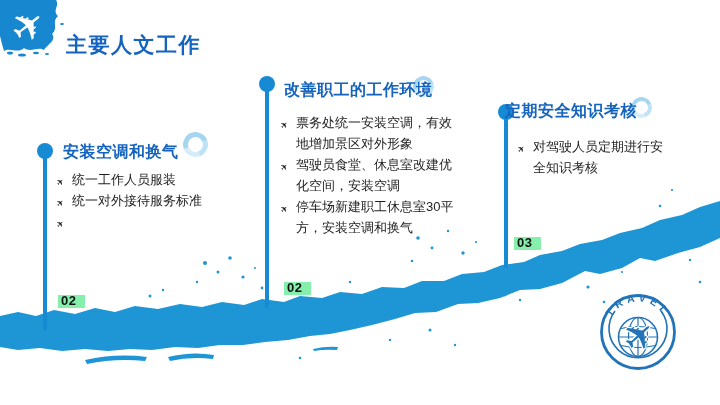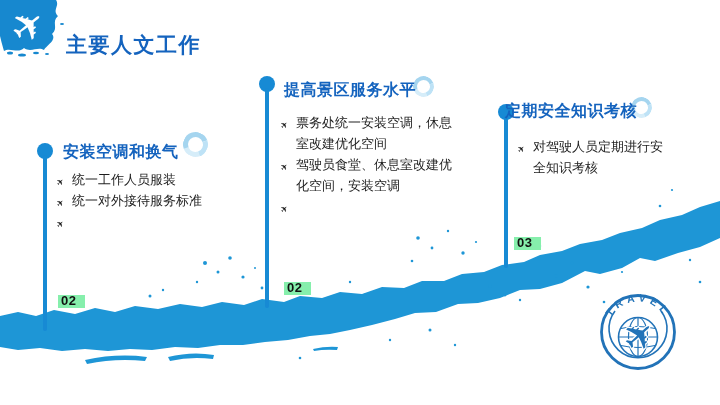--- a/index.html
+++ b/index.html
@@ -153,32 +153,33 @@
           <span class="bullet-icon">✈</span>
         </li>
       </ul>
       <span class="num-badge" style="left:58px; top:295px;">02</span>
     </div>
 
     <div>
       <span class="pin-circle" style="left:259px; top:76px;"></span>
       <span class="pin-line" style="left:265px; top:88px; height:220px;"></span>
       <span class="ring" style="left:413px; top:76px; width:13px; height:13px; border-width:4px;"></span>
-      <h2 class="col-heading" style="left:284px; top:80px;">提高景区服务水平</h2>
+      <h2 class="col-heading" style="left:284px; top:80px;">改善职工的工作环境</h2>
       <ul class="bullets" style="left:281px; top:112px; width:176px;">
         <li>
           <span class="bullet-icon">✈</span>
-          <span>票务处统一安装空调，休息室改建优化空间</span>
+          <span>票务处统一安装空调，有效地增加景区对外形象</span>
         </li>
         <li>
           <span class="bullet-icon">✈</span>
           <span>驾驶员食堂、休息室改建优化空间，安装空调</span>
         </li>
         <li>
           <span class="bullet-icon">✈</span>
+          <span>停车场新建职工休息室30平方，安装空调和换气</span>
         </li>
       </ul>
       <span class="num-badge" style="left:284px; top:282px;">02</span>
     </div>
 
     <div>
       <span class="pin-circle" style="left:498px; top:104px;"></span>
       <span class="pin-line" style="left:504px; top:116px; height:152px;"></span>
       <span class="ring" style="left:631px; top:97px; width:13px; height:13px; border-width:4px;"></span>
       <h2 class="col-heading" style="left:505px; top:101px;">定期安全知识考核</h2>

